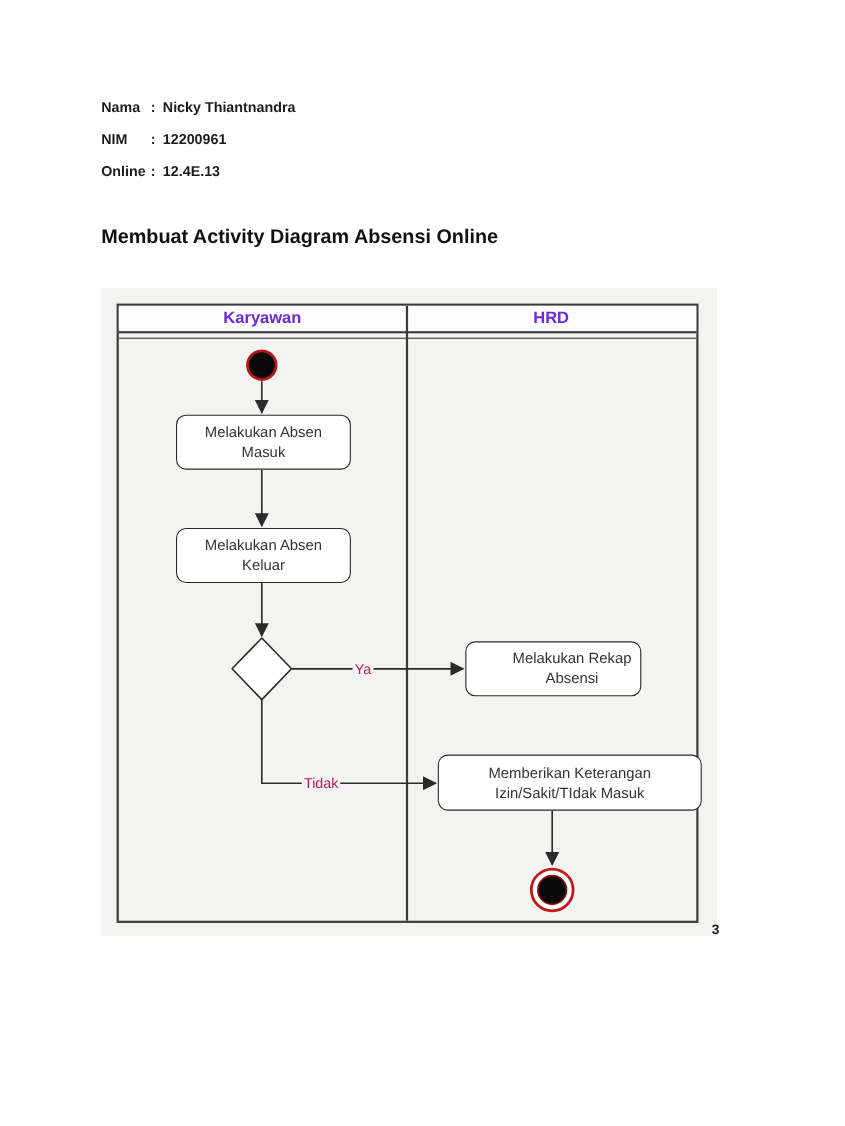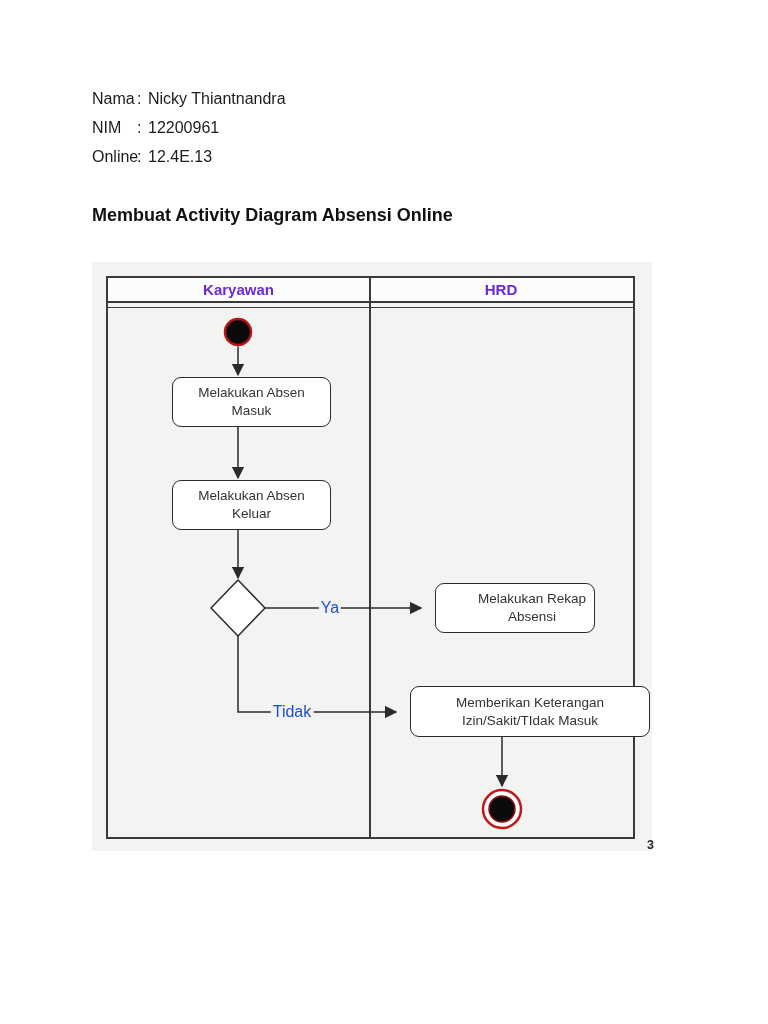--- a/index.html
+++ b/index.html
@@ -9,21 +9,21 @@
     width: 768px; height: 1024px;
     background: #ffffff;
     font-family: "Liberation Sans", sans-serif;
     color: #1a1a1a;
     overflow: hidden;
   }
 
   
   .student-row {
     position: absolute; left: 92px;
-    font-size: 16px; font-weight: 400; color: #1c1c1c;
+    font-size: 13px; font-weight: 700; color: #1c1c1c;
     white-space: nowrap;
   }
   .student-row .lbl { display: inline-block; width: 45px; }
   .student-row .sep { display: inline-block; width: 11px; }
   .row-0 { top: 90px; }
   .row-1 { top: 119px; }
   .row-2 { top: 148px; }
 
   .doc-title {
     position: absolute; left: 92px; top: 205px;
@@ -68,33 +68,32 @@
 
   .activity-box {
     position: absolute;
     background: #ffffff;
     border: 1.5px solid #2b2b2b;
     border-radius: 9px;
     display: flex; flex-direction: column;
     align-items: center; justify-content: center;
     font-size: 13.5px; line-height: 1.32; color: #333;
     text-align: right;
-    margin-left: 12px;
   }
   .box-absen-masuk  { left: 68px;  top: 115px; width: 159px; height: 50px; }
   .box-absen-keluar { left: 68px;  top: 218px; width: 159px; height: 50px; }
   .box-rekap        { left: 331px; top: 321px; width: 160px; height: 50px; padding-left: 34px; }
   .box-keterangan   { left: 306px; top: 424px; width: 240px; height: 51px; }
 
   .edge-label {
     position: absolute;
     transform: translate(-50%, -50%);
     background: #f3f3f2;
     padding: 0 2px;
-    font-size: 16px; color: #1d4ed8;
+    font-size: 13px; color: #be185d;
     white-space: nowrap;
   }
   .edge-ya    { left: 238px; top: 346px; }
   .edge-tidak { left: 200px; top: 450px; }
 
   .page-number {
     position: absolute; left: 647px; top: 838px;
     font-size: 12.5px; font-weight: 700; color: #222;
   }
 </style>

